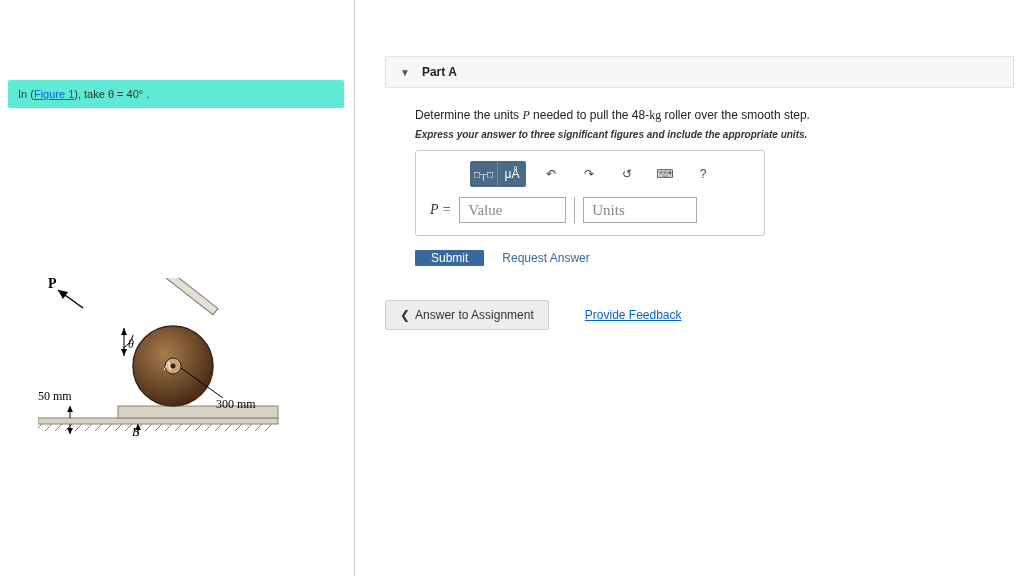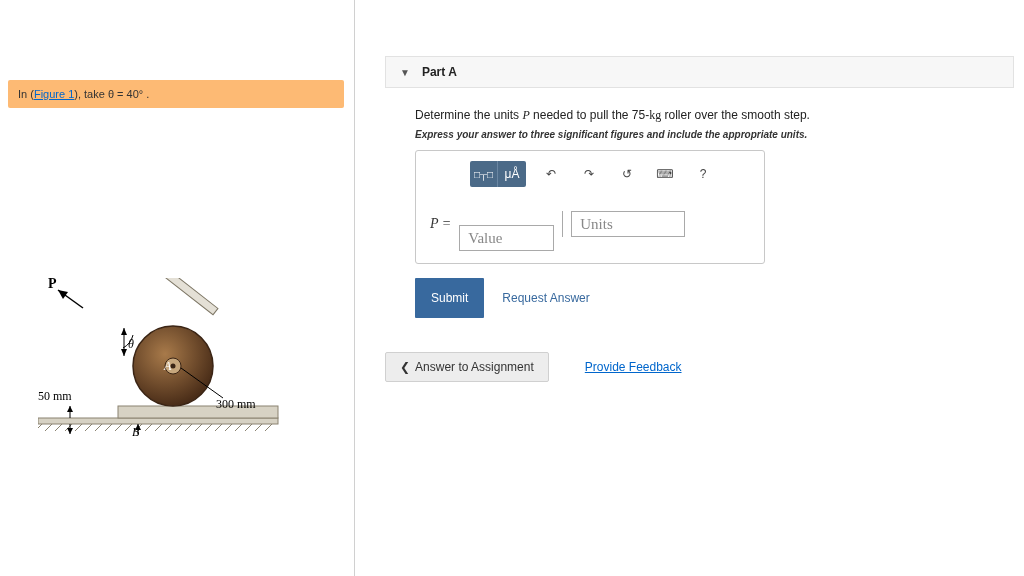--- a/index.html
+++ b/index.html
@@ -16,21 +16,21 @@
   .left-col {
     width: 355px;
     border-right: 1px solid #d0d0d0;
     padding: 10px 10px 0 8px;
   }
   .right-col {
     flex: 1;
     padding: 0 10px 0 30px;
   }
   .problem-statement {
-    background: #fdba74;
+    background: #5eead4;
     padding: 8px 10px;
     margin-top: 70px;
     margin-bottom: 6px;
     border-radius: 2px;
     font-size: 11px;
   }
   .link { color: #0066cc; text-decoration: underline; cursor: pointer; }
   .figure-section { margin-top: 170px; }
   .figure-header { display: flex; align-items: center; justify-content: space-between; border-bottom: 1px solid #ddd; padding-bottom: 4px; }
   .figure-title { font-size: 13px; font-weight: bold; color: #222; }
@@ -74,26 +74,26 @@
   .tool-btn.light {
     background: #fff; color: #444; border: none; width: 30px; height: 26px;
   }
   .light-row { display:flex; gap:8px; align-items:center; margin-left:4px; }
   .eq-row { display: flex; align-items: center; gap: 8px; }
   .eq-label { font-style: italic; font-family: 'Times New Roman', serif; font-size: 14px; }
   .input-box {
     border: 1px solid #a9a9a9; height: 26px; display: inline-flex; align-items: center; padding: 0 8px;
     font-family: 'Times New Roman', serif; font-size: 15px; color: #888;
   }
-  .val-box { width: 95px; margin-top: 28px; }
+  .val-box { width: 107px; }
   .unit-box { width: 114px; }
   .sep-line { width:1px; height:26px; background:#a9a9a9; }
   .submit-row { margin: 14px 0 0 30px; display: flex; align-items: center; gap: 18px; }
   .submit-btn {
-    background: #38699e; color: #fff; border: none; padding: 13px 16px;
+    background: #38699e; color: #fff; border: none; padding: 1px 16px;
     font-size: 12px; cursor: pointer; border-radius: 1px;
   }
   .req-answer { color: #38699e; font-size: 12px; cursor: pointer; }
   .bottom-row { margin: 34px 0 0 0; display: flex; align-items: center; gap: 36px; }
   .return-btn {
     background: #ededed; border: 1px solid #d0d0d0; padding: 7px 14px;
     font-size: 12px; color: #333; cursor: pointer; border-radius: 2px;
     display: inline-flex; align-items: center; gap: 5px;
   }
   .feedback { color: #0066cc; text-decoration: underline; font-size: 12px; cursor: pointer; }
@@ -191,21 +191,21 @@
     </div>
   </div>
 
   <div class="right-col">
     <div class="part-header">
       <span class="caret">▼</span>
       <span>Part A</span>
     </div>
 
     <div class="question">
-      <span>Determine the units </span><span style="font-family:'Times New Roman';font-style:italic">P</span><span> needed to pull the 75-</span><span style="font-family:'Times New Roman'">kg</span><span> roller over the smooth step.</span>
+      <span>Determine the units </span><span style="font-family:'Times New Roman';font-style:italic">P</span><span> needed to pull the 48-</span><span style="font-family:'Times New Roman'">kg</span><span> roller over the smooth step.</span>
     </div>
     <div class="instruction">Express your answer to three significant figures and include the appropriate units.</div>
 
     <div class="answer-box">
       <div class="toolbar">
         <div class="tool-group">
           <span class="tool-btn" style="font-size:10px">□┬□</span>
           <span class="tool-btn">μÅ</span>
         </div>
         <div class="light-row">

